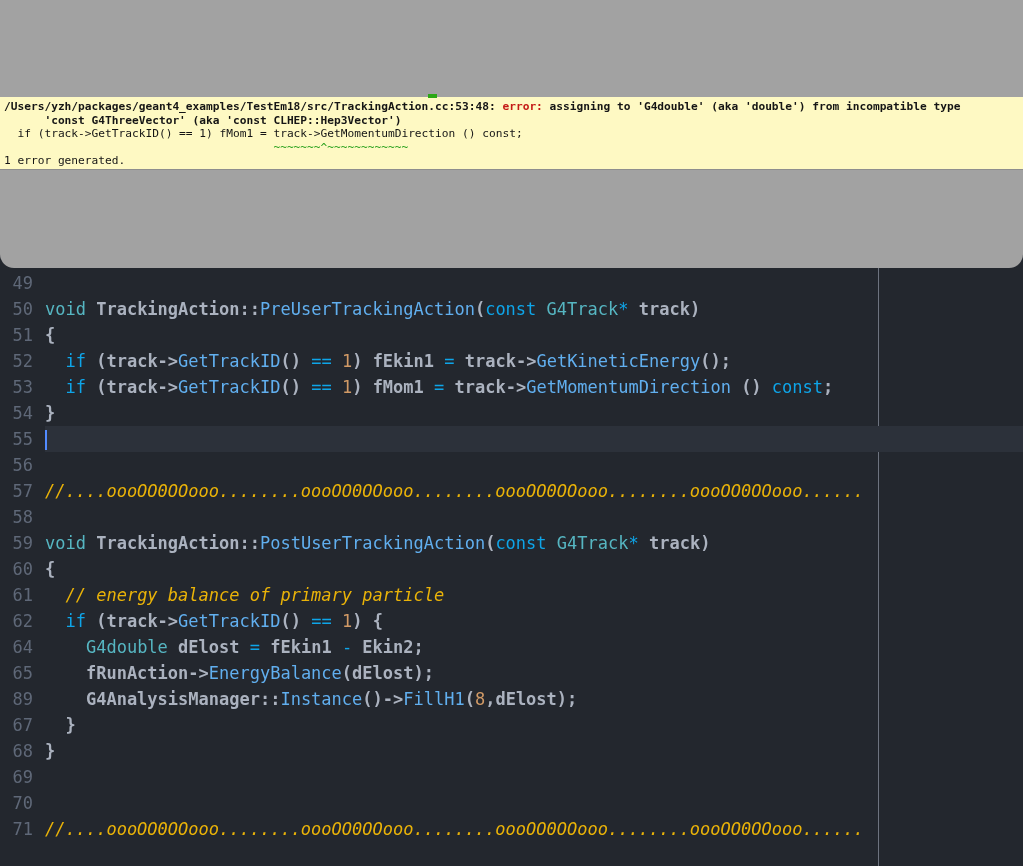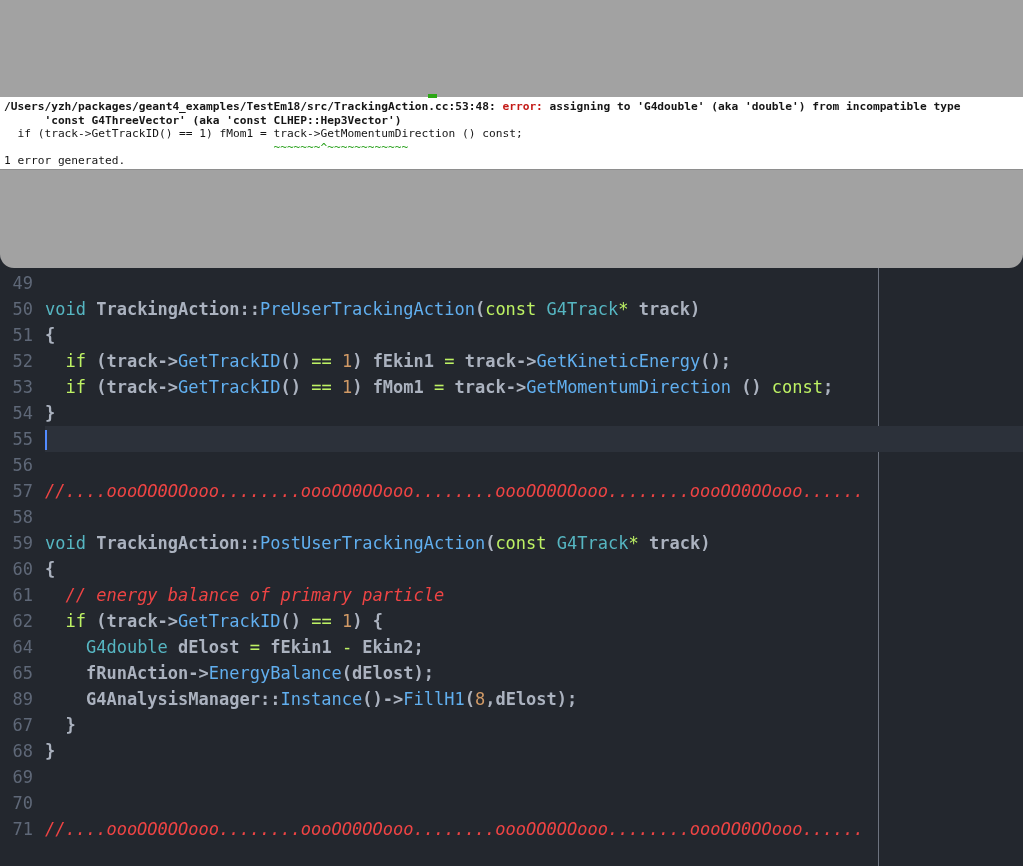--- a/index.html
+++ b/index.html
@@ -9,33 +9,33 @@
     font-family:"DejaVu Sans Mono", monospace;
   }
   
   .editor{position:absolute;inset:0;background:#23272e;}
   .ruler{position:absolute;top:0;bottom:0;width:1px;background:#878e9b;opacity:.75;}
   .rows{position:absolute;top:270px;left:0;right:0;font-size:17px;line-height:26px;}
   .row{display:flex;height:26px;white-space:pre;}
   .ln{flex:none;width:45px;padding-right:12px;box-sizing:border-box;text-align:right;color:#5f6878;}
   .code{flex:1;color:#abb2bf;}
   .row.current .code{background:#2c313a;}
-  .tk-k{color:#bef264;}
+  .tk-k{color:#0ea5e9;}
   .tk-t{color:#56b6c2;}
   .tk-f{color:#61afef;}
   .tk-n{color:#d19a66;}
-  .tk-c{color:#ef4444;font-style:italic;}
+  .tk-c{color:#eab308;font-style:italic;}
   .tk-p{color:#abb2bf;font-weight:bold;}
   .cursor{display:inline-block;width:2px;height:20px;background:#528bff;transform:translateY(4px);}
   
   .terminal{position:absolute;top:0;left:0;width:1023px;height:268px;}
   .t-top{height:97px;background:#a2a2a2;position:relative;}
   .tick{position:absolute;left:428px;bottom:-1px;width:9px;height:4px;background:#2ba714;}
   .t-out{
-    background:#ffffff;height:72px;box-sizing:border-box;
+    background:#fef9c3;height:72px;box-sizing:border-box;
     padding:3px 0 0 4px;
     font-size:11.2px;line-height:13.5px;font-weight:normal;color:#151515;
     white-space:pre;overflow:hidden;
   }
   .tline{white-space:pre;}
   .s-bold{font-weight:bold;}
   .s-bold-red{font-weight:bold;color:#c41a16;}
   .s-plain{font-weight:normal;}
   .s-squiggle{font-weight:normal;color:#28a11c;}
   .t-bottom{height:99px;background:#a2a2a2;border-top:1px solid #8e8e8e;box-sizing:border-box;

